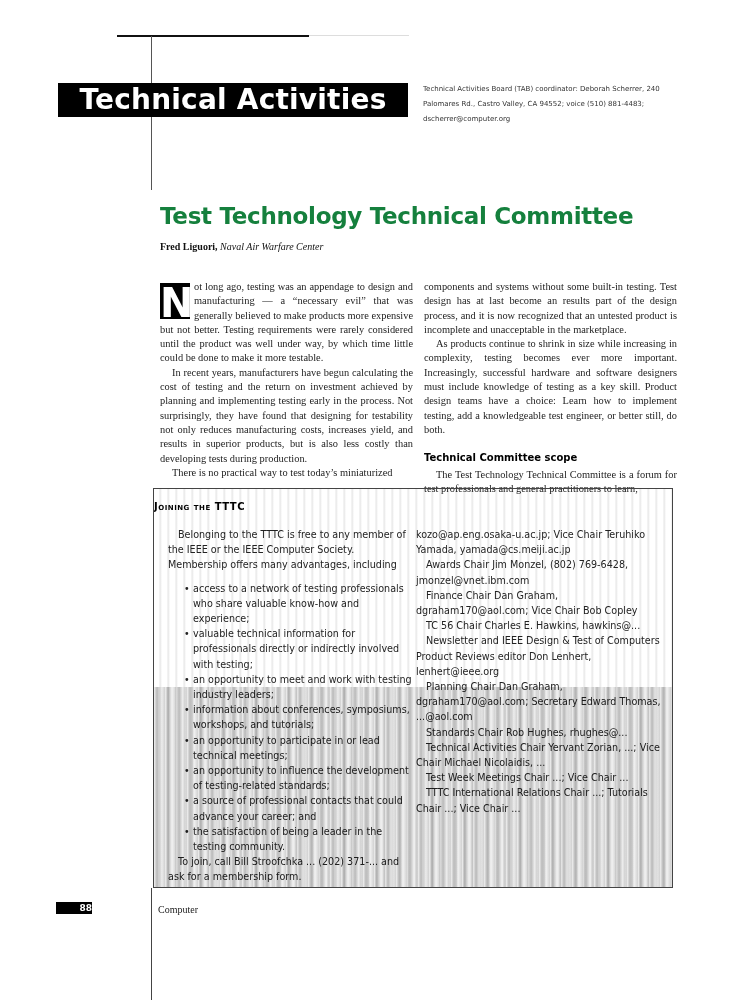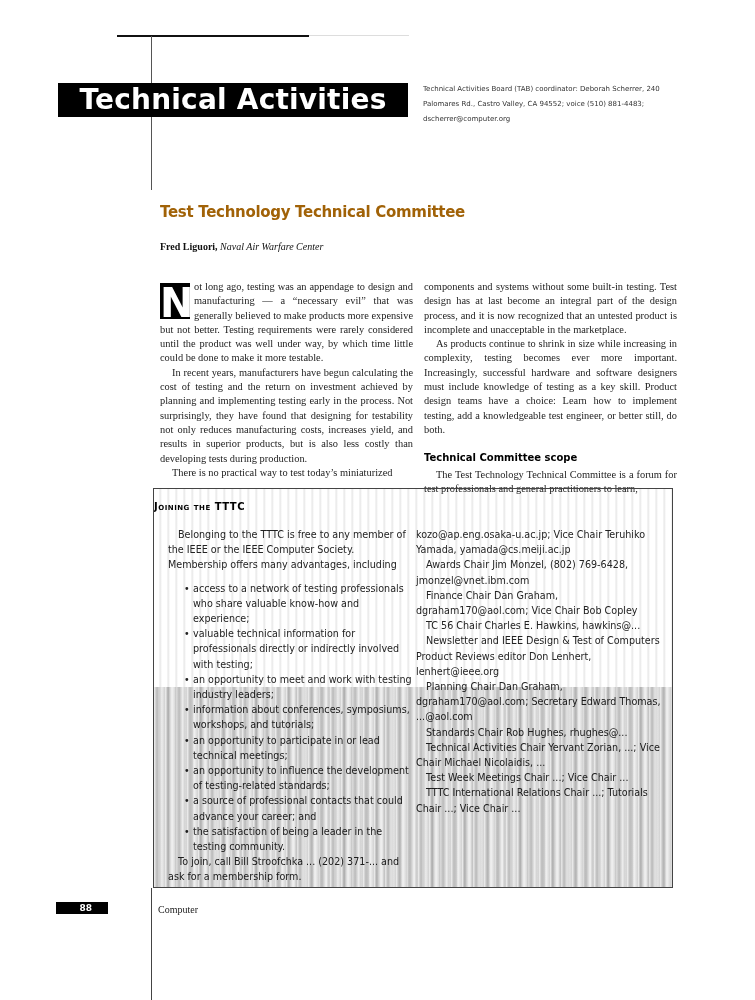--- a/index.html
+++ b/index.html
@@ -18,21 +18,21 @@
     background: #000; color: #fff;
     font-family: "DejaVu Sans", sans-serif; font-weight: bold; font-size: 28px;
     line-height: 34px; text-align: center; letter-spacing: 0.2px;
   }
   .contact {
     position: absolute; left: 423px; top: 82px; width: 240px;
     font-family: "DejaVu Sans", sans-serif; font-size: 7px; line-height: 15px; color: #333;
   }
   .title {
     position: absolute; left: 160px; top: 203px;
-    font-family: "DejaVu Sans", sans-serif; font-weight: bold; font-size: 15px; letter-spacing: -0.3px; color: #a16207;
+    font-family: "DejaVu Sans", sans-serif; font-weight: bold; font-size: 23px; letter-spacing: -0.3px; color: #15803d;
   }
   .byline { position: absolute; left: 160px; top: 241px; font-size: 10px; }
   .byline .name { font-weight: bold; }
   .byline .org { font-style: italic; }
 
   .col { position: absolute; top: 280px; width: 253px; font-size: 10.4px; line-height: 14.3px; text-align: justify; color: #222; }
   .col-left { left: 160px; }
   .col-right { left: 424px; }
   .col p { margin: 0; text-indent: 12px; }
   .col p.first { text-indent: 0; }
@@ -62,21 +62,21 @@
   .sb-left { left: 14px; }
   .sb-right { left: 262px; }
   .sb-col p { margin: 0; text-indent: 10px; }
   .sb-col ul { margin: 8px 0 0 0; padding-left: 16px; list-style: none; }
   .sb-col li { position: relative; padding-left: 9px; }
   .sb-col li::before { content: "\2022"; position: absolute; left: 0; }
 
   .page-num {
     position: absolute; left: 56px; top: 902px; width: 36px; height: 12px;
     background: #000; color: #fff; font-family: "DejaVu Sans", sans-serif; font-weight: bold;
-    font-size: 9px; line-height: 12px; text-align: right; padding-right: 16px;
+    font-size: 9px; line-height: 12px; text-align: right; padding-right: 0;
   }
   .footer-journal { position: absolute; left: 158px; top: 904px; font-size: 10px; color: #222; }
 </style>
 </head>
 <body>
 
 <div class="rule-top"></div>
 <div class="rule-top-faint"></div>
 <div class="rule-vert"></div>
 <div class="rule-vert-bottom"></div>
@@ -95,21 +95,21 @@
   <span class="org">Naval Air Warfare Center</span>
 </div>
 
 <div class="col col-left">
   <p class="first"><span class="dropcap">N</span><span>ot long ago, testing was an appendage to design and manufacturing — a “necessary evil” that was generally believed to make products more expensive but not better. Testing requirements were rarely considered until the product was well under way, by which time little could be done to make it more testable.</span></p>
   <p>In recent years, manufacturers have begun calculating the cost of testing and the return on investment achieved by planning and implementing testing early in the process. Not surprisingly, they have found that designing for testability not only reduces manufacturing costs, increases yield, and results in superior products, but is also less costly than developing tests during production.</p>
   <p>There is no practical way to test today’s miniaturized</p>
 </div>
 
 <div class="col col-right">
-  <p class="first">components and systems without some built-in testing. Test design has at last become an integral part of the design process, and it is now recognized that an untested product is incomplete and unacceptable in the marketplace.</p>
+  <p class="first">components and systems without some built-in testing. Test design has at last become an results part of the design process, and it is now recognized that an untested product is incomplete and unacceptable in the marketplace.</p>
   <p>As products continue to shrink in size while increasing in complexity, testing becomes ever more important. Increasingly, successful hardware and software designers must include knowledge of testing as a key skill. Product design teams have a choice: Learn how to implement testing, add a knowledgeable test engineer, or better still, do both.</p>
   <div class="subhead">Technical Committee scope</div>
   <p>The Test Technology Technical Committee is a forum for test professionals and general practitioners to learn,</p>
 </div>
 
 <div class="sidebar-box">
   <div class="sidebar-title">Joining the TTTC</div>
   <div class="sb-col sb-left">
     <p>Belonging to the TTTC is free to any member of the IEEE or the IEEE Computer Society. Membership offers many advantages, including</p>
     <ul>

